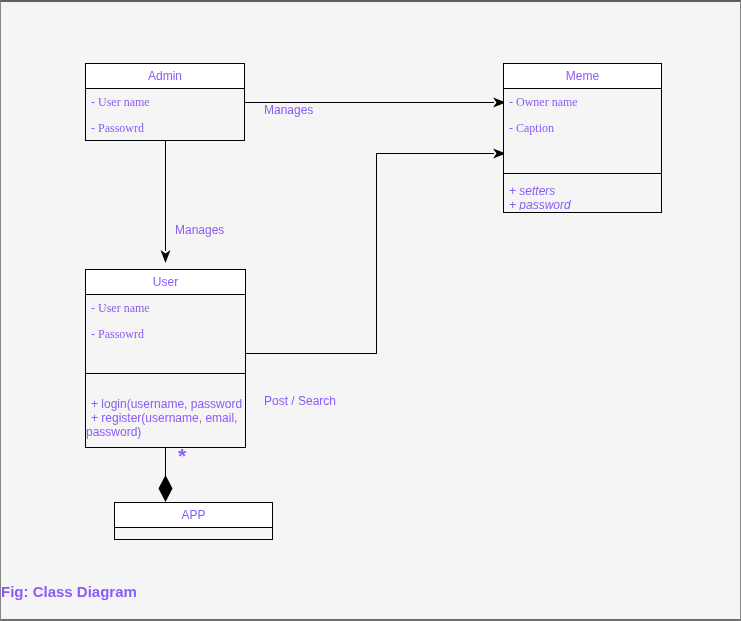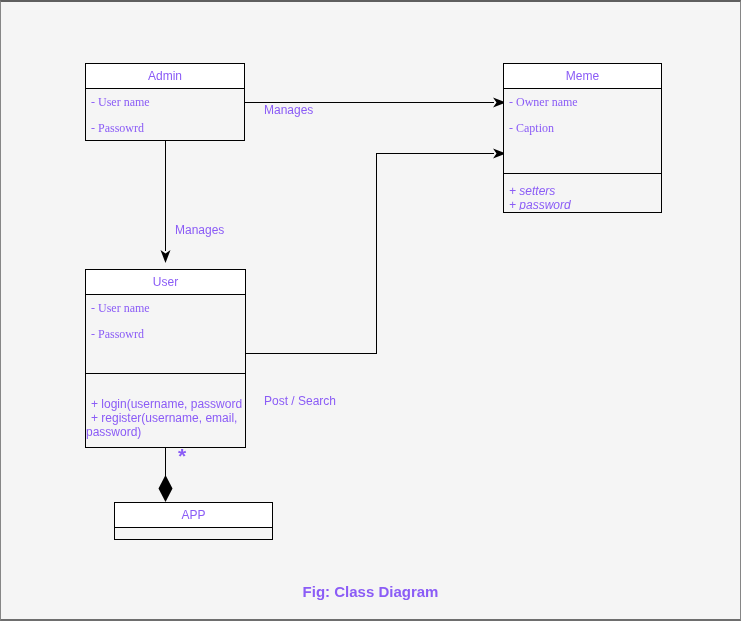--- a/index.html
+++ b/index.html
@@ -70,21 +70,21 @@
     font-size: 21px;
     font-weight: bold;
     line-height: 21px;
   }
 
   .diagram-caption {
     position: absolute;
     left: 0;
     top: 581px;
     width: 100%;
-    text-align: center;
+    text-align: left;
     font-size: 15px;
     font-weight: bold;
   }
 </style>
 </head>
 <body>
 
 <div class="canvas">
 
   <svg class="connector-layer" width="741" height="621" viewBox="0 0 741 621" shape-rendering="crispEdges">

